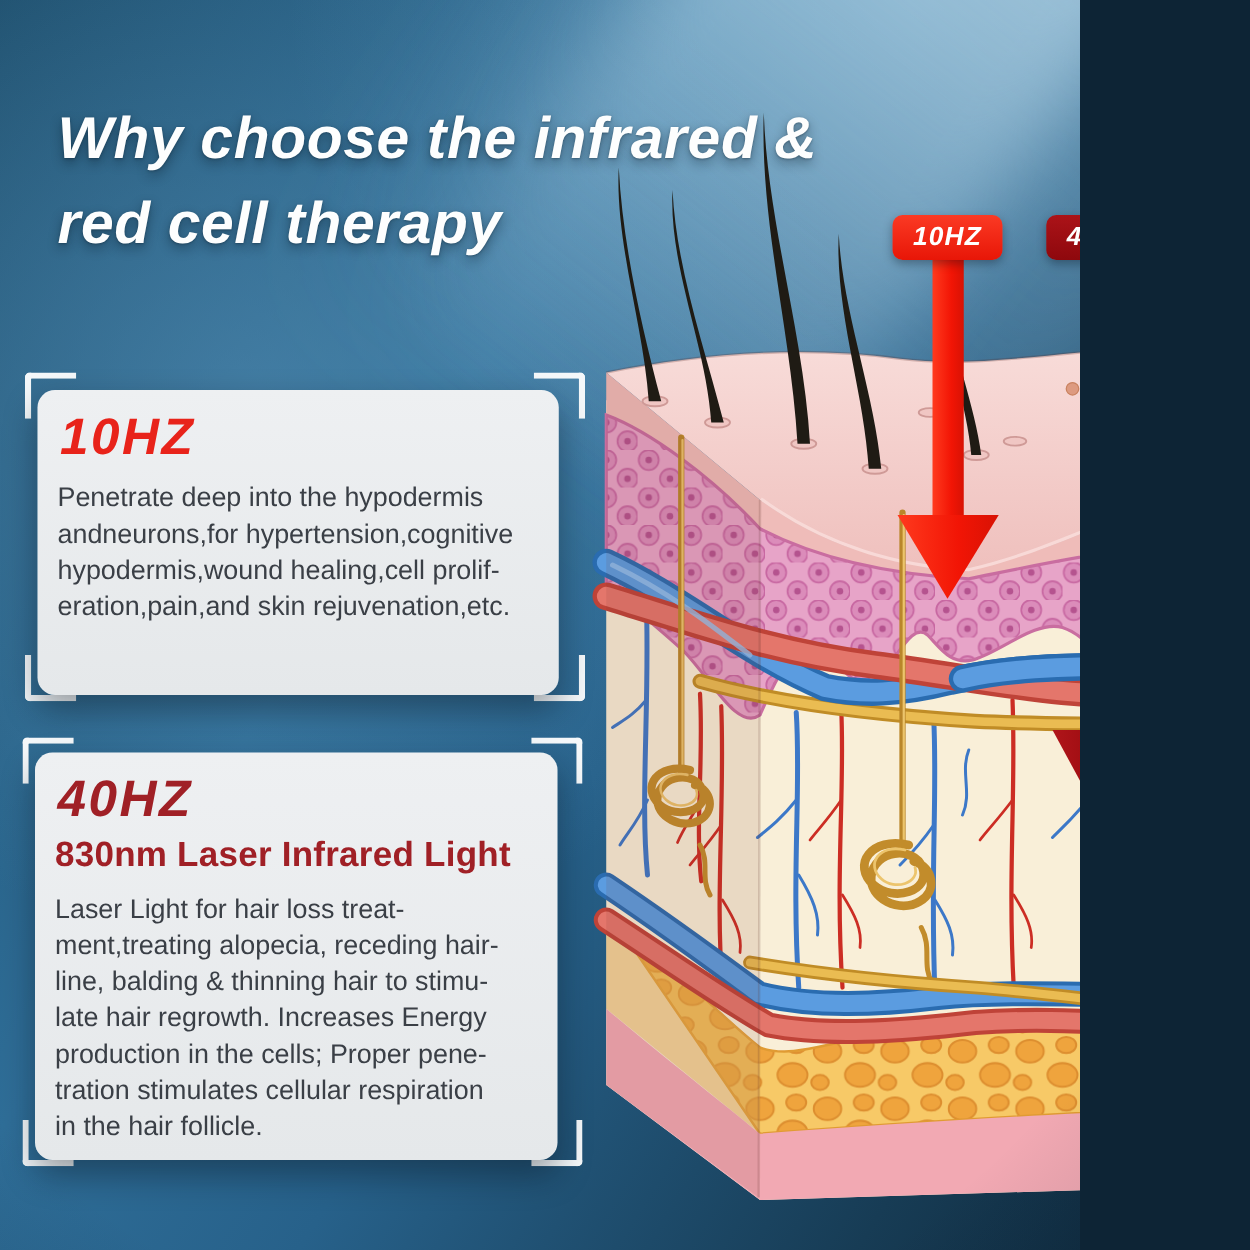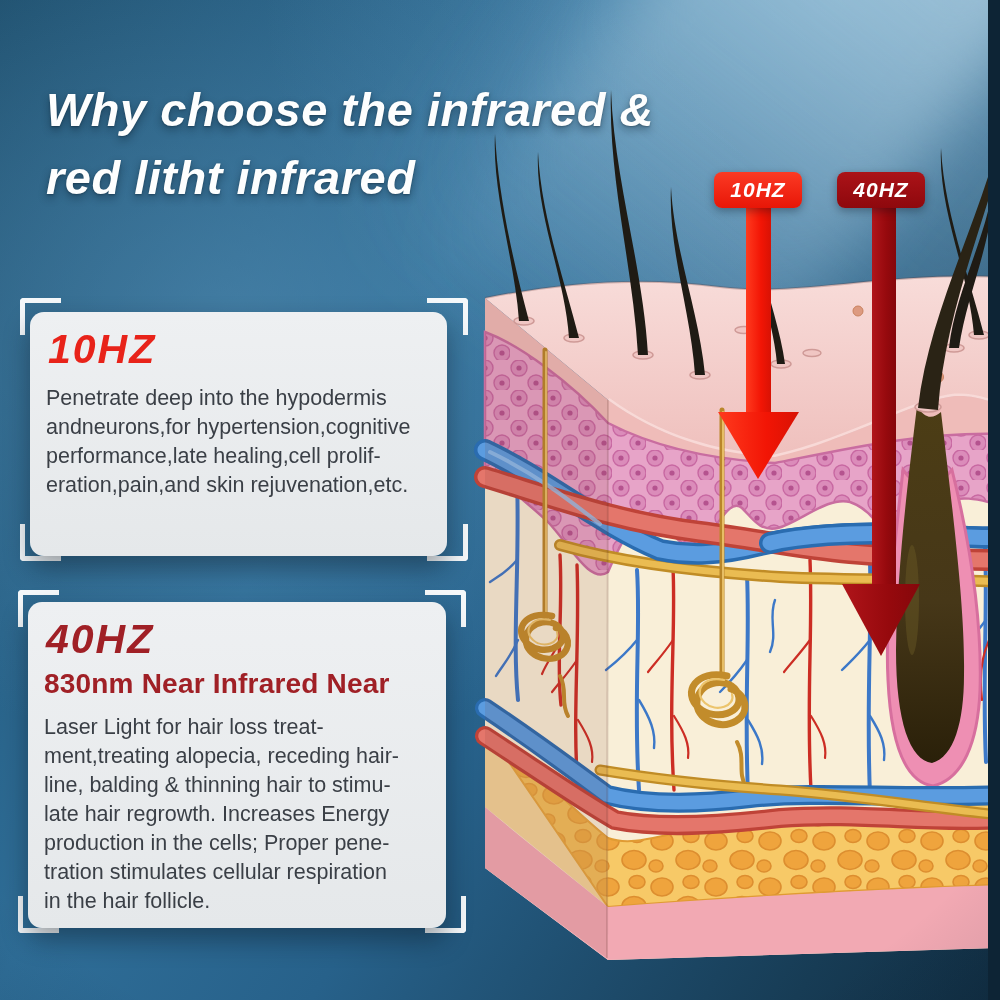--- a/index.html
+++ b/index.html
@@ -1,17 +1,17 @@
 <!DOCTYPE html>
 <html><head>
 <meta charset="utf-8">
 <style>
   html,body{margin:0;padding:0;background:#0d2435;}
   .stage{
-    position:relative;width:988px;height:1000px;overflow:hidden;
+    position:relative;width:864px;height:1000px;overflow:hidden;
     font-family:"Liberation Sans", sans-serif;
     background:
       radial-gradient(90% 70% at 24% 32%, rgba(86,144,182,.55) 0%, rgba(86,144,182,0) 62%),
       radial-gradient(130% 100% at 85% 0%, rgba(150,200,230,.30) 0%, rgba(150,200,230,0) 45%),
       linear-gradient(122deg, #1e4f6d 0%, #2f6e98 38%, #27618a 58%, #173c55 88%, #112e43 100%);
   }
   .beam{position:absolute;top:-160px;right:-140px;width:330px;height:820px;
     background:linear-gradient(to bottom, rgba(218,242,253,.55), rgba(218,242,253,0) 82%);
     transform:rotate(38deg);transform-origin:50% 0;filter:blur(30px);}
   .beam2{position:absolute;top:-120px;right:-280px;width:560px;height:900px;
@@ -242,52 +242,52 @@
       <polygon points="718,412 799,412 758,479" fill="url(#gA10)"></polygon>
     </g>
     <g>
       <rect x="872" y="205" width="24" height="384" fill="url(#gA40)"></rect>
       <polygon points="842,584 920,584 881,656" fill="url(#gA40)"></polygon>
     </g>
   </svg>
 
   <div class="vignette"></div>
 
-  <h1 class="title"><span>Why choose the infrared &amp;</span><br><span>red litht infrared</span></h1>
+  <h1 class="title"><span>Why choose the infrared &amp;</span><br><span>red cell therapy</span></h1>
 
   <div class="badge badge-10">
       <span>10HZ</span>
     </div>
   <div class="badge badge-40">
       <span>40HZ</span>
     </div>
 
   <div class="brackets bk1">
     <div class="brk tl"></div>
     <div class="brk tr"></div>
     <div class="brk bl"></div>
     <div class="brk br"></div>
   </div>
   <div class="card card-1">
     <h2 class="red-bright">10HZ</h2>
     <div class="body">Penetrate deep into the hypodermis
 andneurons,for hypertension,cognitive
-performance,late healing,cell prolif-
+hypodermis,wound healing,cell prolif-
 eration,pain,and skin rejuvenation,etc.</div>
   </div>
 
   <div class="brackets bk2">
     <div class="brk tl"></div>
     <div class="brk tr"></div>
     <div class="brk bl"></div>
     <div class="brk br"></div>
   </div>
   <div class="card card-2">
     <h2 class="red-dark">40HZ</h2>
-    <h3 class="red-dark">830nm Near Infrared Near</h3>
+    <h3 class="red-dark">830nm Laser Infrared Light</h3>
     <div class="body">Laser Light for hair loss treat-
 ment,treating alopecia, receding hair-
 line, balding &amp; thinning hair to stimu-
 late hair regrowth. Increases Energy
 production in the cells; Proper pene-
 tration stimulates cellular respiration
 in the hair follicle.</div>
   </div>
 
 </div>

